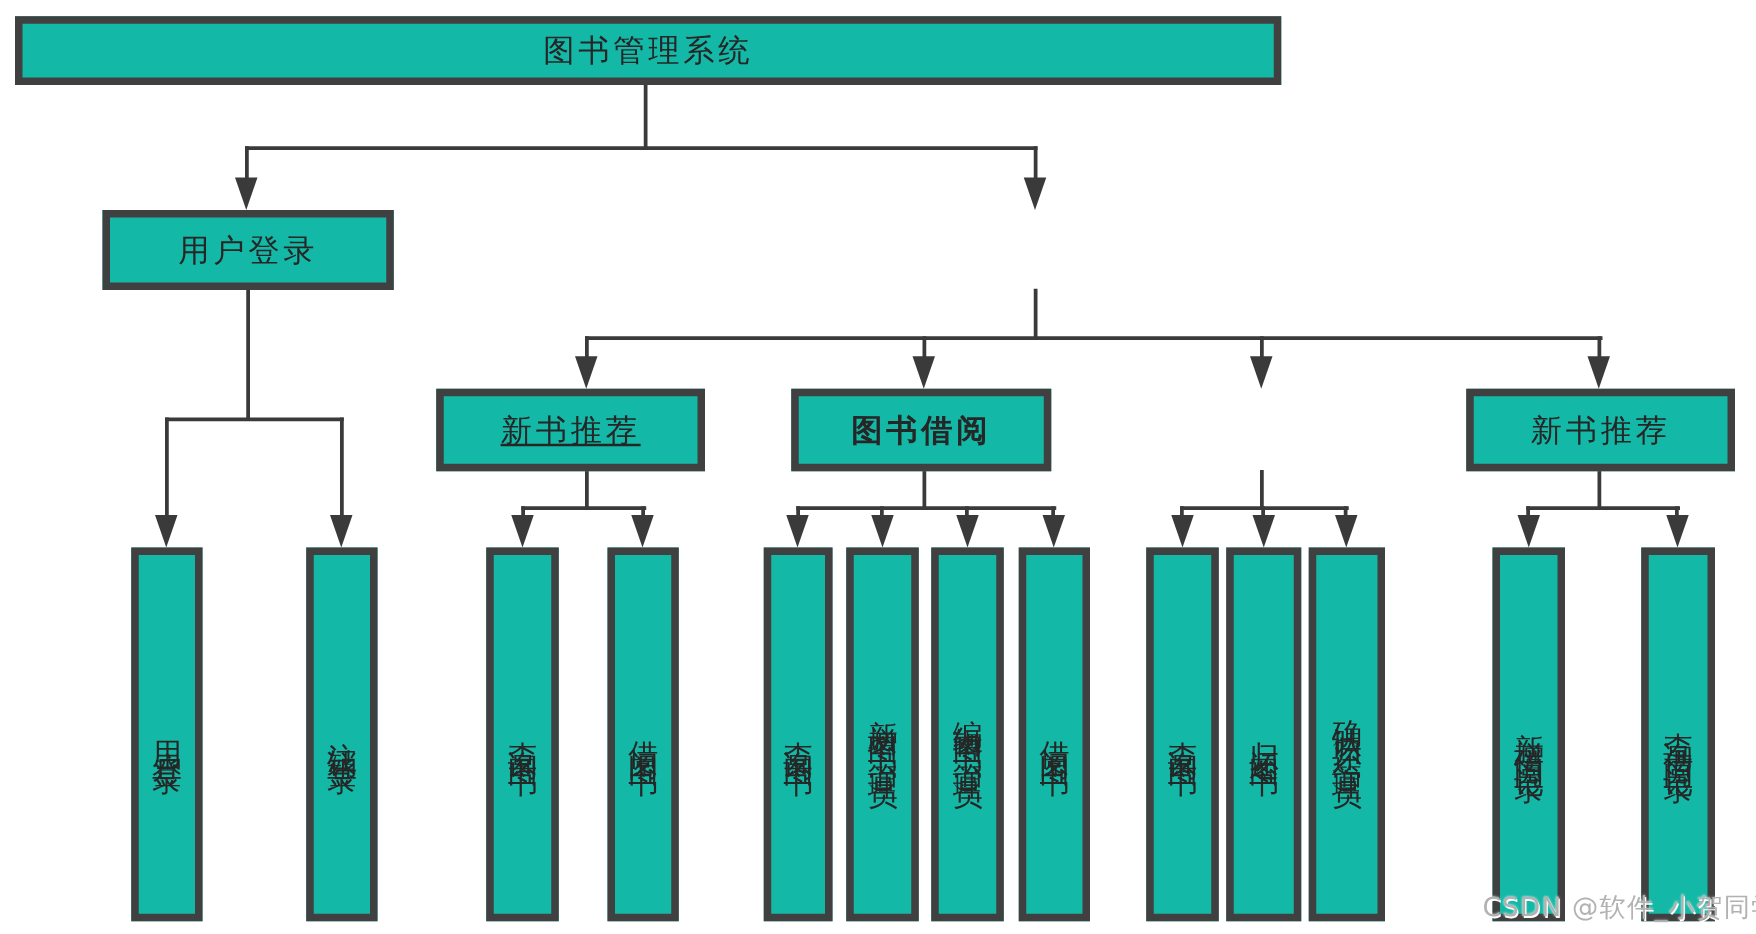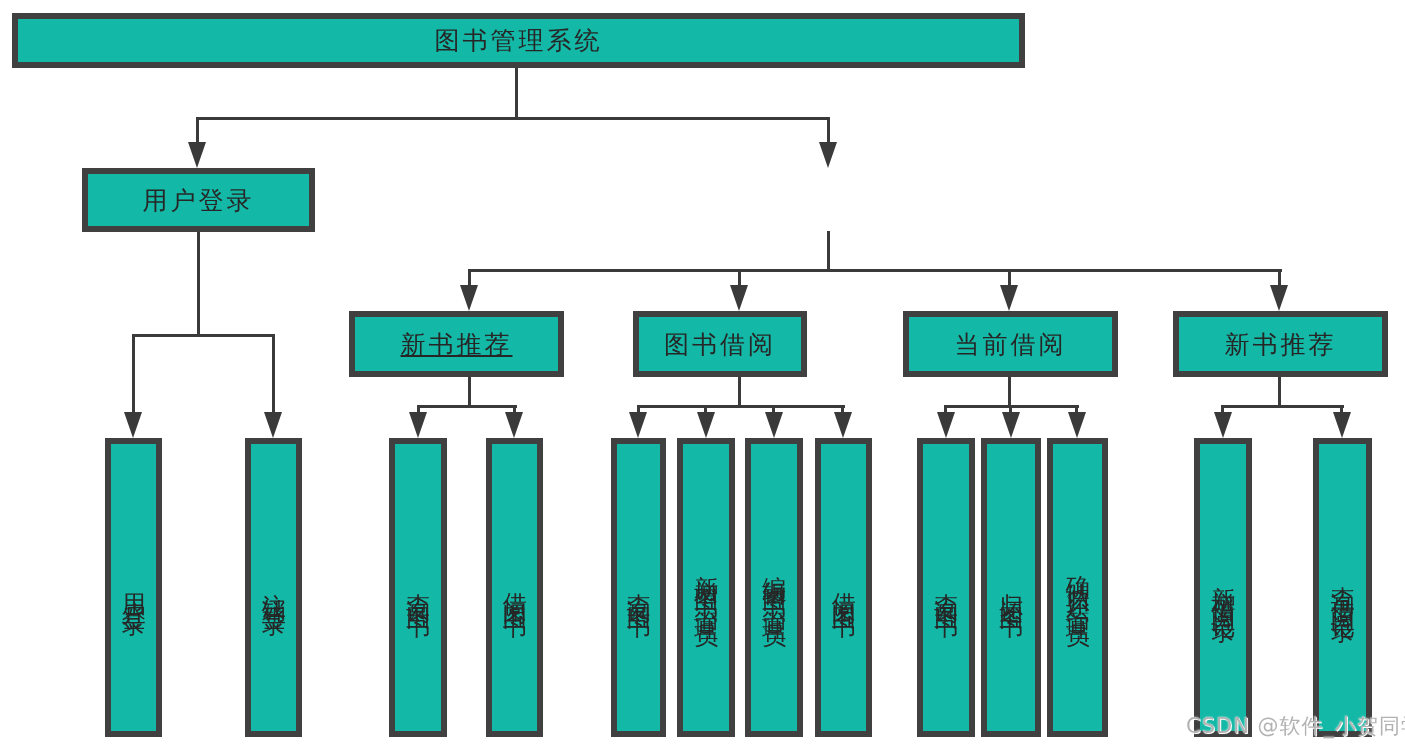--- a/index.html
+++ b/index.html
@@ -133,22 +133,21 @@
   <div class="line v" style="left:1221px; top:405px; height:10px;"></div>
   <div class="arrow" style="left:1214px; top:412px;"></div>
   <div class="line v" style="left:1340px; top:405px; height:10px;"></div>
   <div class="arrow" style="left:1333px; top:412px;"></div>
 
   <div class="box hbox" style="left:12px; top:13px; width:1013px; height:55px;">图书管理系统</div>
 
   <div class="box hbox" style="left:82px; top:168px; width:233px; height:64px;">用户登录</div>
 
   <div class="box hbox" style="left:349px; top:311px; width:215px; height:66px;text-decoration:underline;">新书推荐</div>
-  <div class="box hbox" style="left:633px; top:311px; width:174px; height:66px;">图书借阅</div>
-  <div class="box hbox" style="left:903px; top:311px; width:215px; height:66px;">当前借阅</div>
+  <div class="box hbox" style="left:633px; top:311px; width:208px; height:66px;font-weight:bold;">图书借阅</div>
   <div class="box hbox" style="left:1173px; top:311px; width:215px; height:66px;">新书推荐</div>
 
   <div class="box vbox" style="left:105px; top:438px; width:57px; height:299px;">
     <span class="vtext">用户登录</span>
   </div>
   <div class="box vbox" style="left:245px; top:438px; width:57px; height:299px;">
     <span class="vtext">注销登录</span>
   </div>
 
   <div class="box vbox" style="left:389px; top:438px; width:58px; height:299px;">

